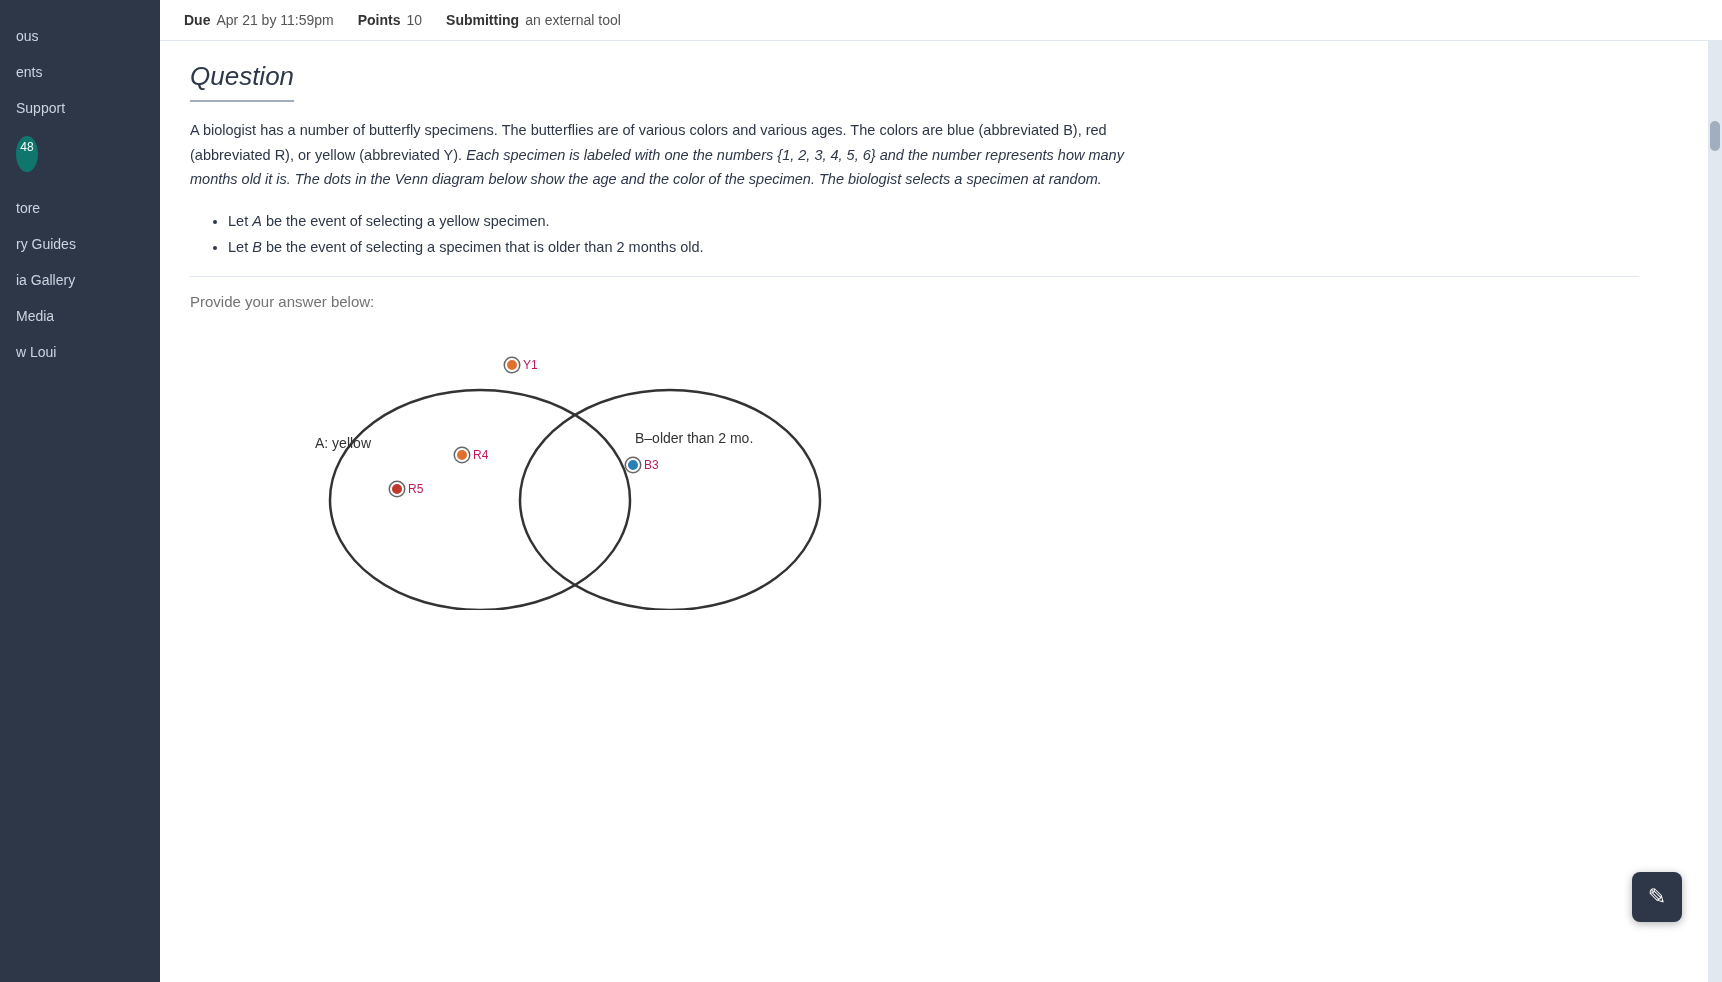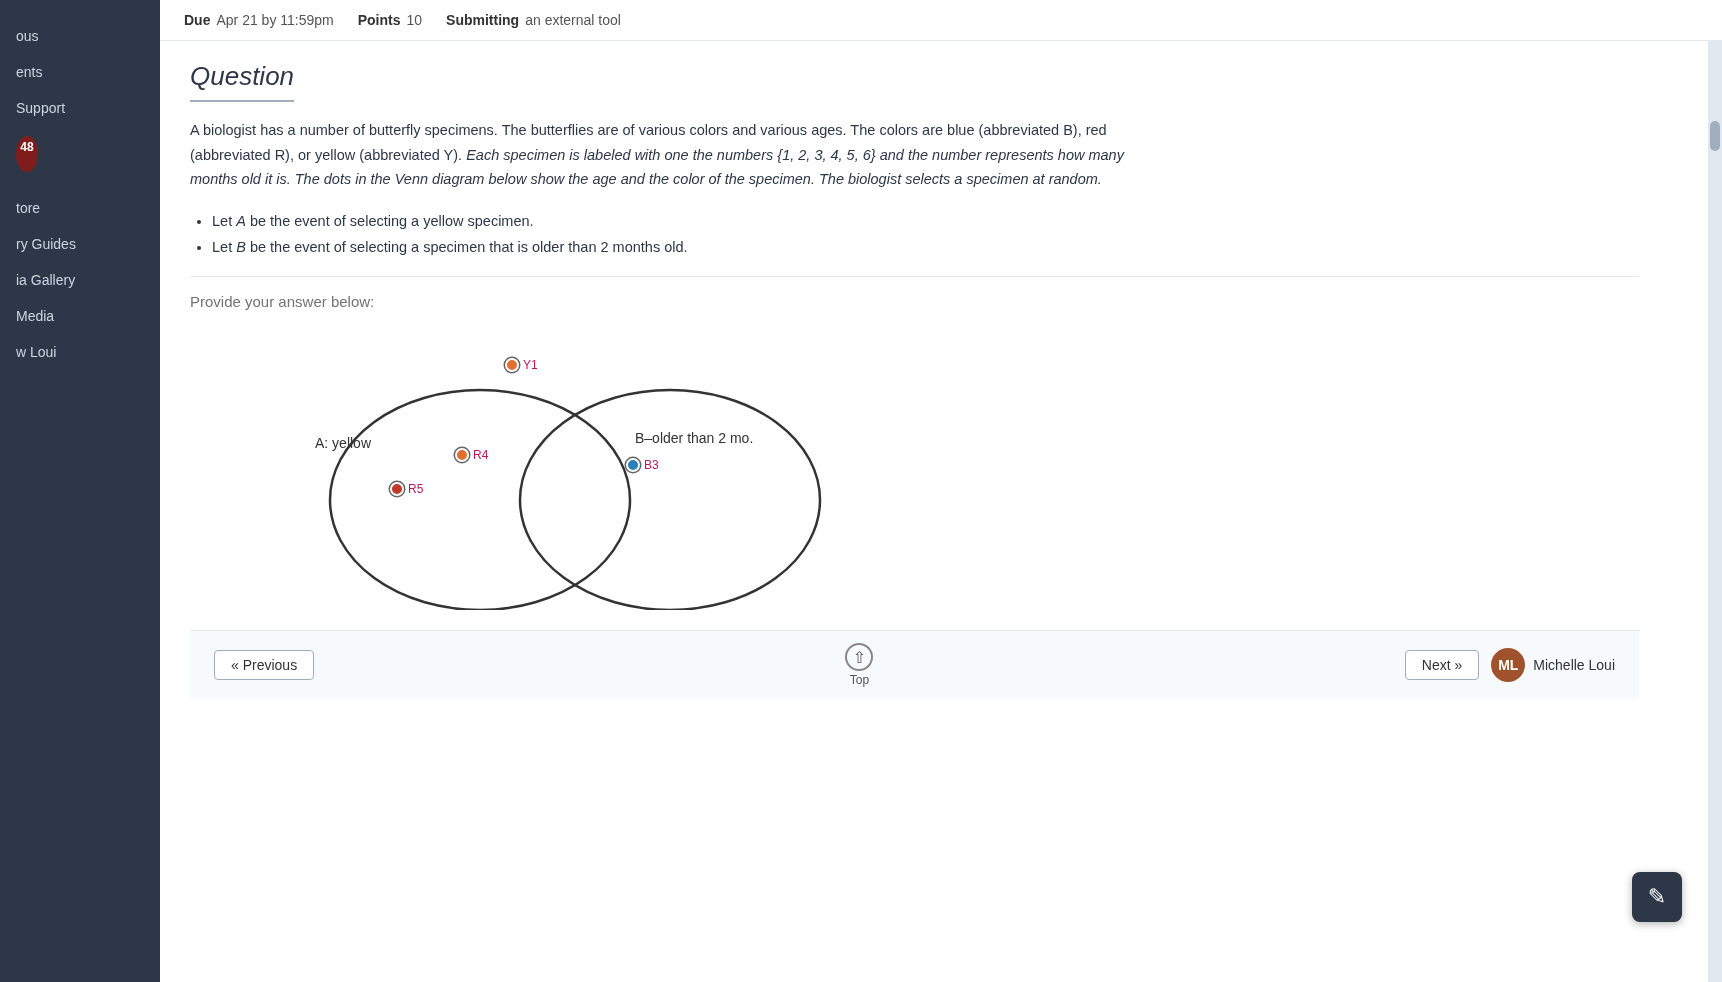--- a/index.html
+++ b/index.html
@@ -26,29 +26,29 @@
       gap: 4px;
     }
     .sidebar-item {
       padding: 8px 16px;
       font-size: 14px;
       cursor: pointer;
       color: #cbd5e0;
     }
     .sidebar-badge {
       display: inline-block;
-      background: #7f1d1d;
+      background: #0f766e;
       color: #fff;
       border-radius: 50%;
       width: 22px;
       height: 36px;
       text-align: center;
       line-height: 22px;
       font-size: 12px;
-      font-weight: bold;
+      font-weight: normal;
       margin-bottom: 8px;
     }
     
     .main-content {
       flex: 1;
       display: flex;
       flex-direction: column;
       background: #fff;
     }
     
@@ -91,21 +91,21 @@
       line-height: 1.7;
       color: #2d3748;
       margin-bottom: 16px;
       max-width: 960px;
     }
     .question-text .italic-part {
       font-style: italic;
     }
     .bullet-list {
       list-style: disc;
-      margin-left: 22px;
+      margin-left: 38px;
       margin-bottom: 16px;
     }
     .bullet-list li {
       font-size: 14.5px;
       line-height: 1.8;
       color: #2d3748;
     }
     .instruction-text {
       font-size: 14.5px;
       line-height: 1.6;
@@ -347,36 +347,20 @@
             <span>R5</span>
           </div>
 
           <div class="dot" style="top:128px; left:376px;">
             <div class="dot-circle dot-blue"></div>
             <span>B3</span>
           </div>
         </div>
 
         
-        <div class="bottom-bar">
-          <button class="btn-prev">« Previous</button>
-          <div style="display:flex; align-items:center; gap:16px;">
-            <button class="top-btn">
-              <div class="top-icon">⇧</div>
-              <span>Top</span>
-            </button>
-          </div>
-          <div style="display:flex; align-items:center; gap:12px;">
-            <button class="btn-next">Next »</button>
-            <div class="user-area">
-              <div class="avatar">ML</div>
-              <span>Michelle Loui</span>
-            </div>
-          </div>
-        </div>
       </div>
 
       <div class="scrollbar-area">
         <div class="scrollbar-thumb"></div>
       </div>
     </div>
   </div>
 
   <div class="chat-bubble">
     ✎

